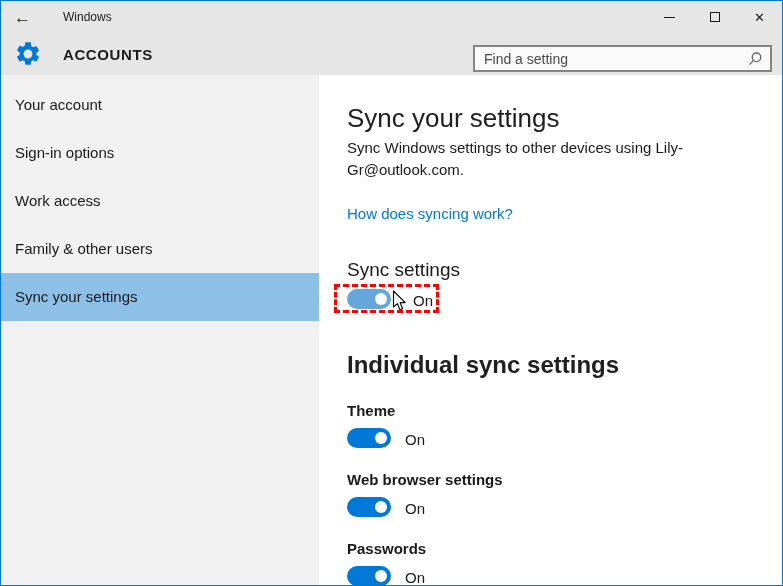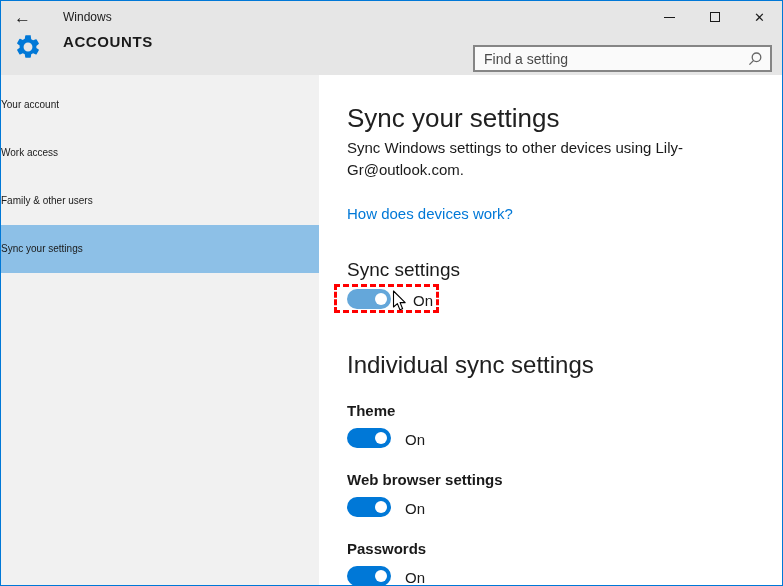--- a/index.html
+++ b/index.html
@@ -16,38 +16,38 @@
   .titlebar { height:32px; display:flex; align-items:center; }
   .back-btn { margin-left:13px; width:20px; font-size:17px; line-height:1;
               color:#1a1a1a; text-align:left; cursor:default; }
   .win-title { margin-left:29px; font-size:12px; color:#1a1a1a; }
   .controls { margin-left:auto; display:flex; height:100%; }
   .ctrl { width:45px; height:100%; display:flex; align-items:center; justify-content:center; }
   .min-glyph { width:11px; height:1px; background:#1a1a1a; }
   .max-glyph { width:10px; height:10px; border:1px solid #1a1a1a; background:transparent; }
   .close-glyph { font-size:13px; color:#1a1a1a; line-height:1; }
 
-  .headerrow { height:42px; display:flex; position:relative; }
+  .headerrow { height:42px; display:flex; align-items:center; position:relative; }
   .gear { margin-left:13px; width:28px; height:28px; }
   .accounts { margin-left:21px; font-size:15px; font-weight:bold; letter-spacing:0.6px; color:#1a1a1a; }
   .searchbox {
     position:absolute; right:10px; top:12px; width:299px; height:27px;
     background:#fafafa; border:2px solid #858585; display:flex; align-items:center;
   }
   .searchbox input {
     flex:1; border:none; outline:none; background:transparent;
     font-family:"Liberation Sans", sans-serif; font-size:14px; color:#222; padding:0 4px 0 9px;
   }
   .searchbox input::placeholder { color:#4a4a4a; opacity:1; }
   .search-icon { width:16px; height:16px; margin-right:7px; flex:0 0 auto; }
 
   
   .bodyrow { display:flex; height:510px; }
   .sidebar { width:318px; background:#f1f1f1; padding-top:6px; }
-  .nav-item { height:48px; line-height:48px; font-size:10px; color:#1a1a1a; cursor:default; }
+  .nav-item { height:48px; line-height:48px; padding-left:14px; font-size:15px; color:#1a1a1a; cursor:default; }
   .nav-item.selected { background:#8dc0e7; }
 
   .main { flex:1; background:#fff; padding:28px 20px 0 28px; }
   .h1 { font-size:26px; font-weight:300; line-height:30px; color:#202020; }
   .desc { margin-top:4px; font-size:15px; line-height:22px; color:#1a1a1a; }
   .desc span { display:block; }
   .link { margin-top:24px; font-size:15px; color:#0078d7; cursor:pointer; width:max-content; }
   .sync-label { margin-top:37px; font-size:19px; }
 
   .toggle-row { margin-top:8px; position:relative; height:20px; display:flex; align-items:flex-end; width:max-content; }
@@ -57,21 +57,21 @@
   .on-label { font-size:15px; color:#1a1a1a; }
   .gap-main { margin-left:22px; }
   .gap-std { margin-left:14px; }
 
   .annotation-box {
     position:absolute; left:-13px; top:-5px; width:105px; height:29px;
     border:3px dashed #ff0000; pointer-events:none;
   }
   .cursor { position:absolute; left:45px; top:1px; pointer-events:none; }
 
-  .h2 { margin-top:42px; font-size:24px; font-weight:400; line-height:28px; color:#202020; }
+  .h2 { margin-top:42px; font-size:24px; font-weight:700; line-height:28px; color:#202020; }
   .sync-item { margin-top:23px; }
   .sync-item .item-label { font-size:15px;font-weight:bold; }
   .sync-item .toggle-row { margin-top:9px; }
 </style>
 </head>
 <body>
 
 <div class="window">
 
   <div class="topband">
@@ -104,34 +104,35 @@
           <line x1="6.4" y1="9.6" x2="2.4" y2="13.6" stroke="#666" stroke-width="1.3"></line>
         </svg>
       </div>
     </div>
   </div>
 
   <div class="bodyrow">
 
     <div class="sidebar">
       <div class="nav-item">Your account</div>
+      <div class="nav-item">Sign-in options</div>
       <div class="nav-item">Work access</div>
       <div class="nav-item">Family &amp; other users</div>
       <div class="nav-item selected">Sync your settings</div>
     </div>
 
     <div class="main">
       <div class="h1">Sync your settings</div>
 
       <div class="desc">
         <span>Sync Windows settings to other devices using Lily-</span>
         <span>Gr@outlook.com.</span>
       </div>
 
-      <div class="link">How does devices work?</div>
+      <div class="link">How does syncing work?</div>
 
       <div class="sync-label">Sync settings</div>
 
       <div class="toggle-row">
         <div class="toggle hover">
           <div class="knob"></div>
         </div>
         <span class="on-label gap-main">On</span>
         <div class="annotation-box"></div>
         <svg class="cursor" width="15" height="22" viewBox="0 0 15 22">

